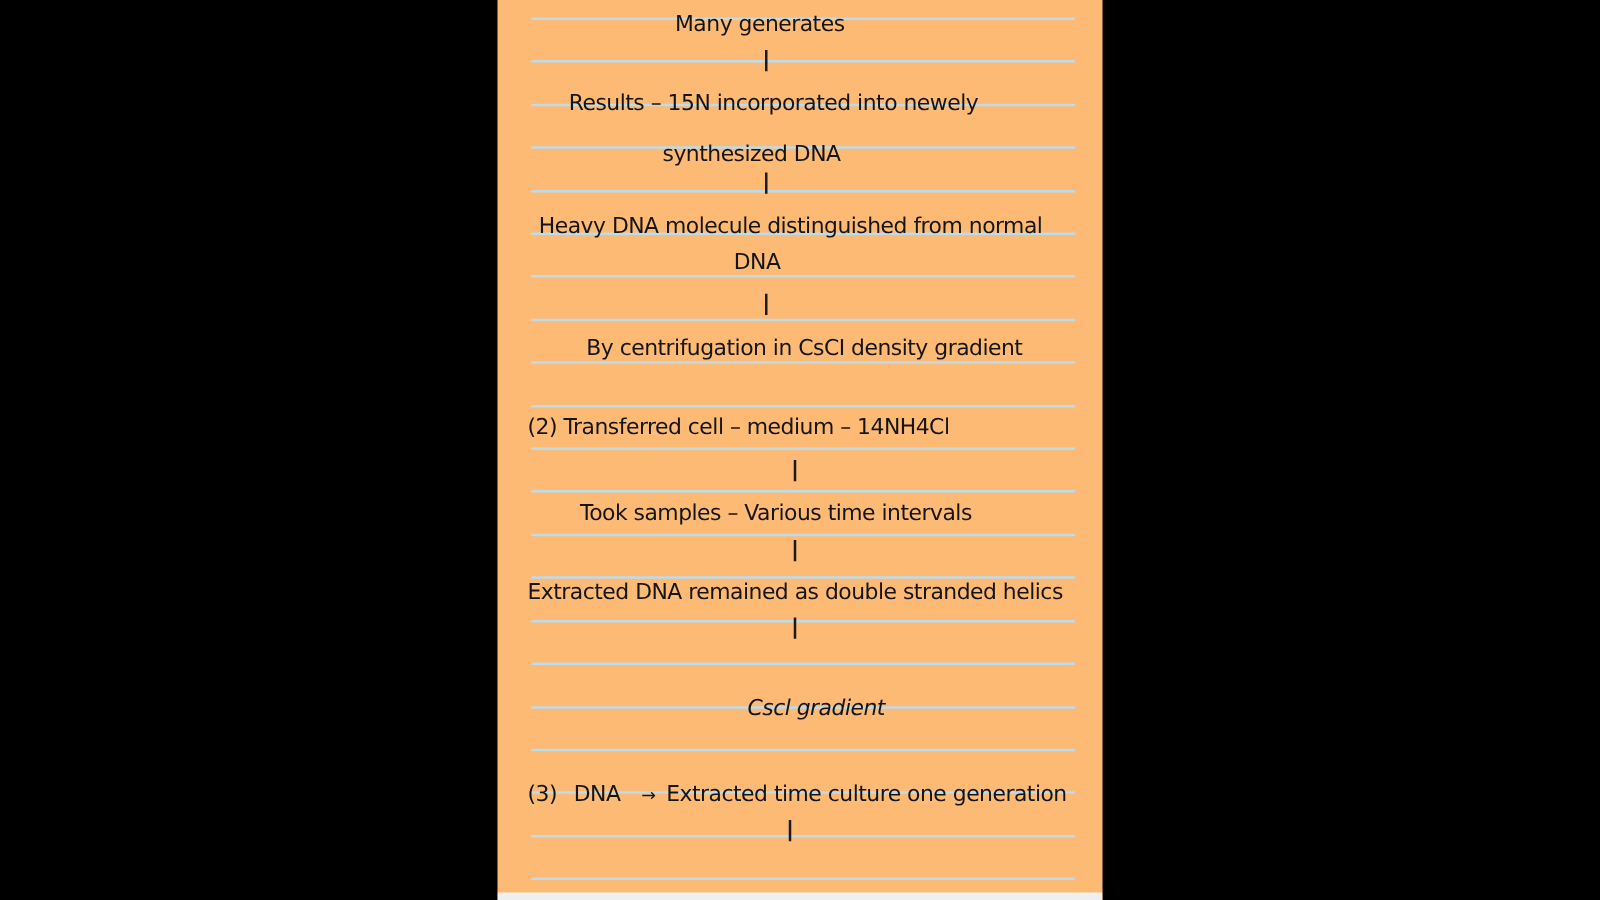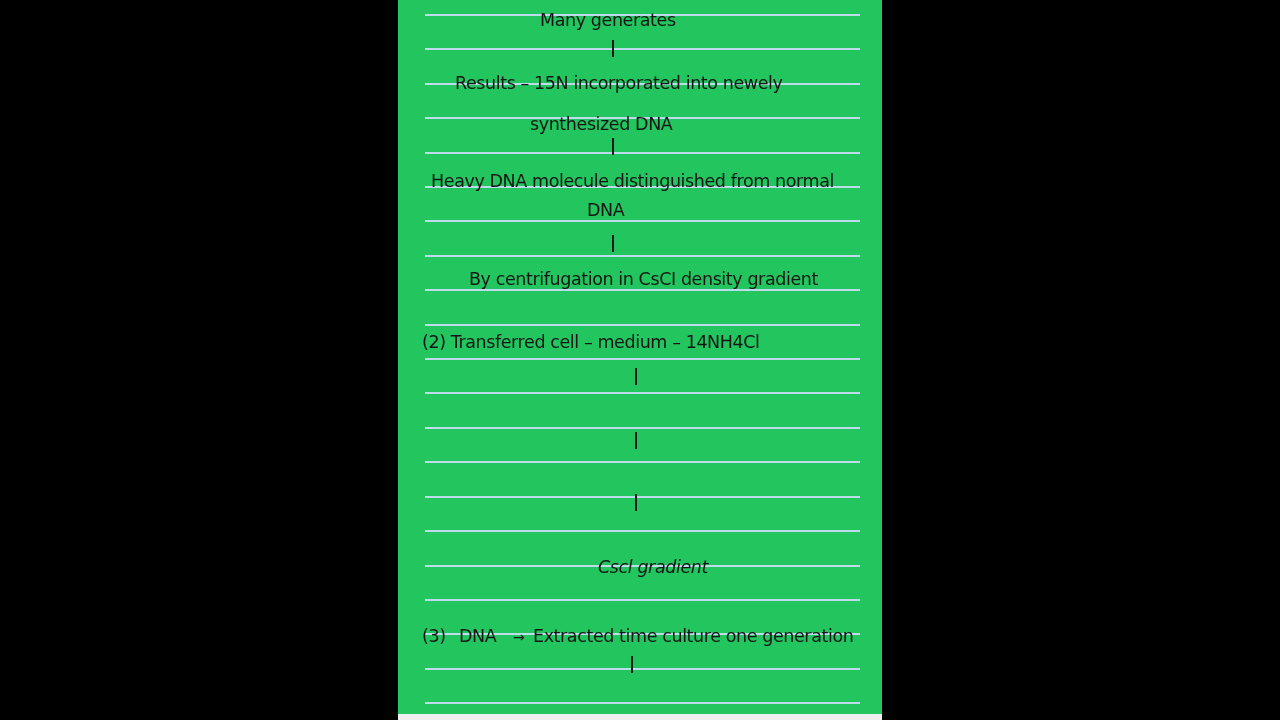--- a/index.html
+++ b/index.html
@@ -2,21 +2,21 @@
 <html><head>
 <meta charset="utf-8">
 <style>
   html, body { margin:0; padding:0; }
   body {
     width:1280px; height:720px; background:#000000; position:relative; overflow:hidden;
     font-family: "DejaVu Sans", sans-serif;
   }
   .page {
     position:absolute; left:398px; top:0; width:484px; height:720px;
-    background:#22c55e; overflow:hidden;
+    background:#fdba74; overflow:hidden;
   }
   .rule {
     position:absolute; left:27px; width:435px; height:2px; background:#bcdcec;
   }
   .bottom-bar {
     position:absolute; left:0; right:0; bottom:0; height:6px; background:#efefef;
   }
   .txt {
     position:absolute; white-space:nowrap; color:#151515;
     font-family: "DejaVu Sans", sans-serif; font-size:17.5px; letter-spacing:-0.4px;
@@ -62,22 +62,24 @@
 
   <div class="txt" style="left:33px; top:171px;">Heavy DNA molecule distinguished from normal</div>
   <div class="txt" style="left:189px; top:200px;">DNA</div>
   <div class="connector" style="left:214px; top:235px;"></div>
 
   <div class="txt" style="left:71px; top:269px;">By centrifugation in CsCI density gradient</div>
 
   <div class="txt" style="left:24px; top:332px;">(2) Transferred cell – medium – 14NH4Cl</div>
   <div class="connector" style="left:237px; top:368px;"></div>
 
+  <div class="txt" style="left:66px; top:401px;">Took samples – Various time intervals</div>
   <div class="connector" style="left:237px; top:432px;"></div>
 
+  <div class="txt" style="left:24px; top:464px;">Extracted DNA remained as double stranded helics</div>
   <div class="connector" style="left:237px; top:494px;"></div>
 
   <div class="txt" style="left:200px; top:557px;font-style:italic;">Cscl gradient</div>
 
   <div class="txt" style="left:24px; top:626px;">(3)</div>
   <div class="txt" style="left:61px; top:626px;">DNA</div>
   <div class="txt" style="left:115px; top:627px; font-size:14px;">→</div>
   <div class="txt" style="left:135px; top:626px;">Extracted time culture one generation</div>
   <div class="connector" style="left:233px; top:656px;"></div>
 

